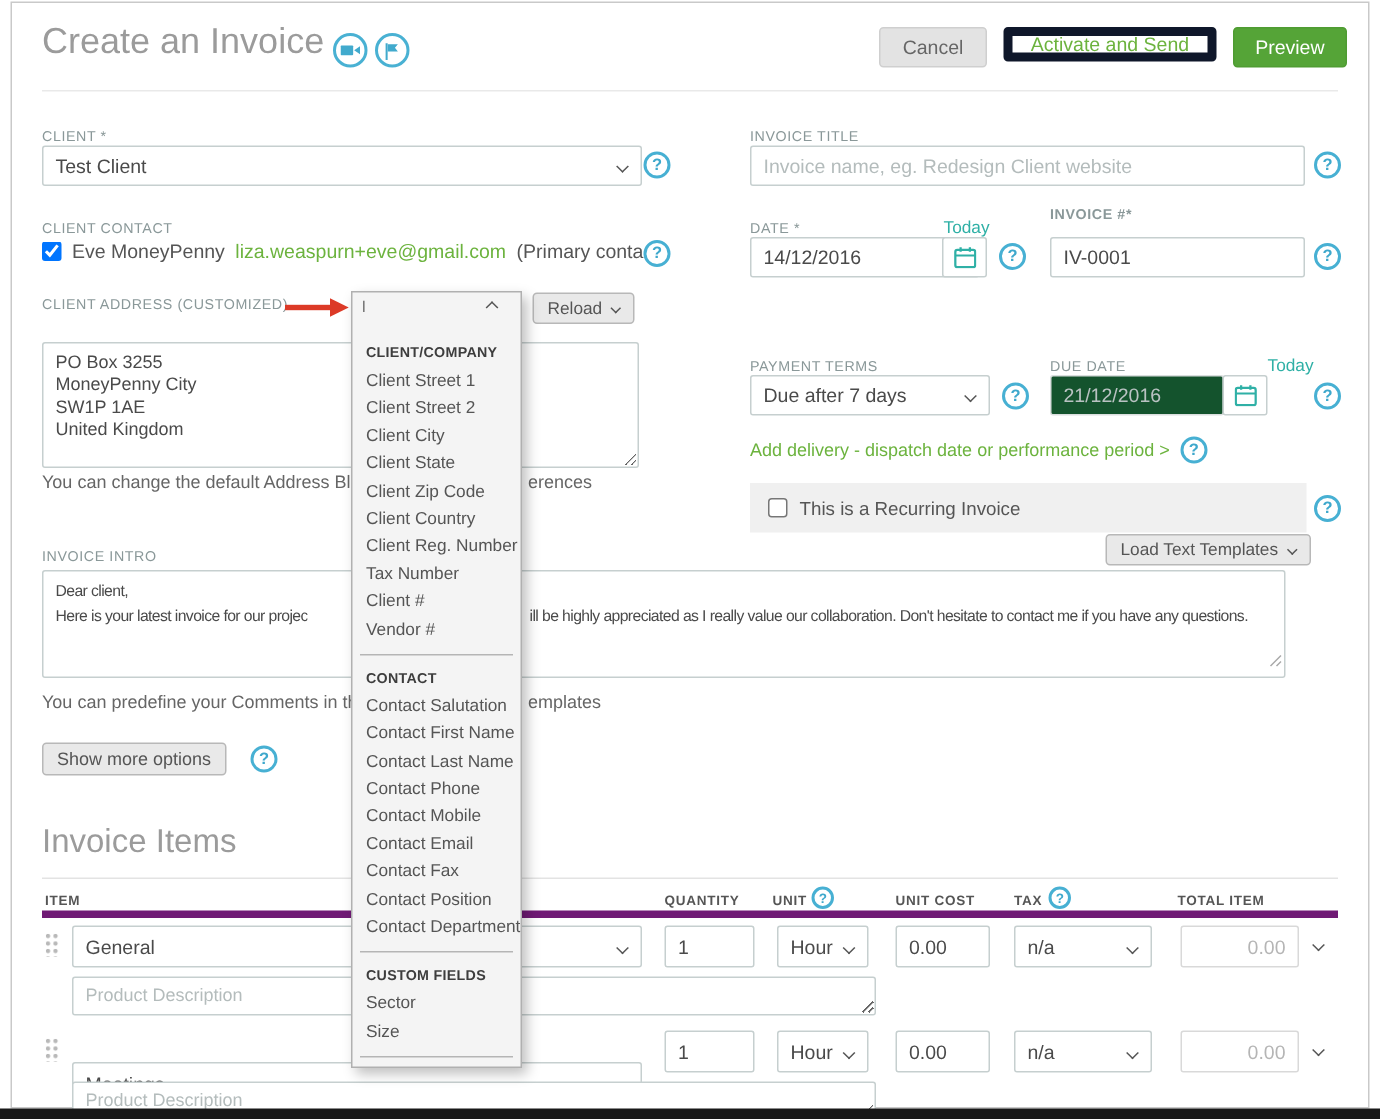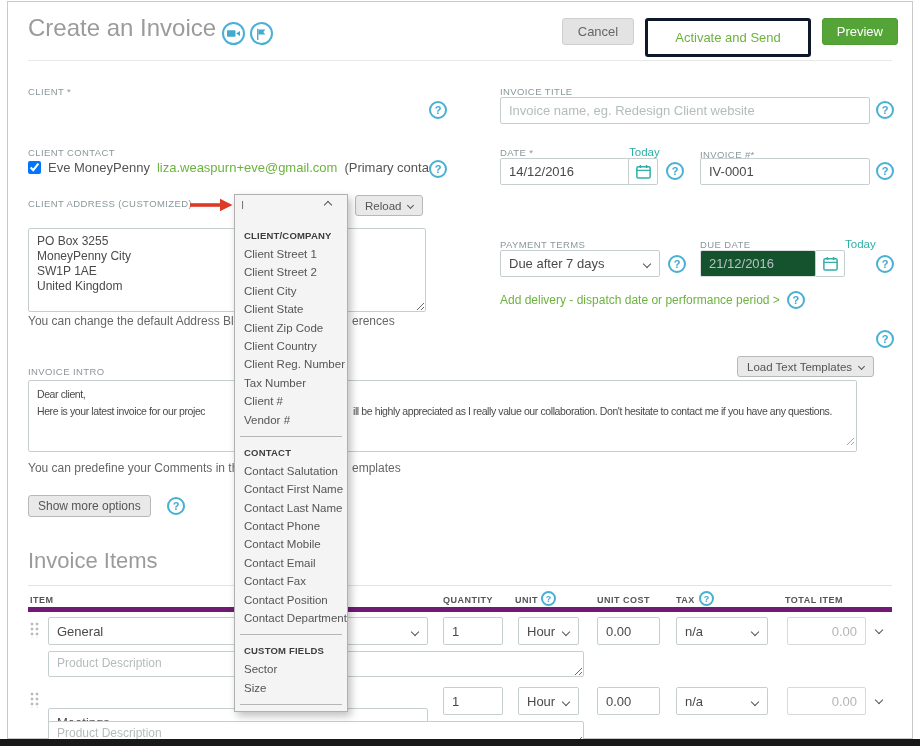--- a/index.html
+++ b/index.html
@@ -7,21 +7,21 @@
   .stage { position:relative; width:920px; height:746px; overflow:hidden; background:#fff; }
   .abs { position:absolute; }
   .page-border { position:absolute; left:7px; top:1px; width:906px; height:738px; border:1px solid #c9c9c9; pointer-events:none; }
   .bottom-bar { position:absolute; left:0; top:739px; width:920px; height:7px; background:#181818; z-index:80; }
 
   .page-title { font-size:24px; color:#9b9b9b; }
   .title-badge { width:23px; height:23px; border:2px solid #49b1d3; border-radius:50%; display:flex; align-items:center; justify-content:center; background:#fff; }
 
   .btn { display:inline-flex; align-items:center; justify-content:center; border-radius:3px; font-size:13px; cursor:pointer; white-space:nowrap; }
   .btn-cancel { background:#e3e3e3; border:1px solid #cfcfcf; color:#666; height:27px; padding:0 15px; }
-  .btn-outline-green { background:#fff; border:3px solid #0f172a; color:#6cb33e; height:39px; padding:0 27px; }
+  .btn-outline-green { background:#fff; border:6px solid #0f172a; color:#6cb33e; height:23px; padding:0 12px; }
   .btn-green { background:#55a437; border:1px solid #4f9c32; color:#fff; height:27px; padding:0 14px; }
   .btn-gray { background:#e9e9e9; border:1px solid #b8b8b8; color:#555; font-size:11.5px; height:21px; padding:0 9px; border-radius:3px; display:inline-flex; align-items:center; gap:7px; cursor:pointer; }
 
   .hdr-divider { position:absolute; left:28px; top:60px; width:864px; height:1px; background:#e9e9e9; }
 
   .label { position:absolute; font-size:9.5px; color:#8a9899; letter-spacing:.4px; white-space:nowrap; }
   .today { position:absolute; font-size:11.5px; color:#2fb0a6; cursor:pointer; }
   .glink { color:#6cb33e; }
 
   .input, .selectbox { position:absolute; border:1px solid #c6cfcf; border-radius:2px; background:#fff; height:27px; font-size:13px; color:#4a4a4a; font-family:inherit; }
@@ -93,20 +93,24 @@
       </svg>
   </div>
   <div class="abs" style="right:22px; top:18px; display:flex; gap:11px;">
     <button class="btn btn-cancel">Cancel</button>
     <button class="btn btn-outline-green">Activate and Send</button>
     <button class="btn btn-green">Preview</button>
   </div>
   <div class="hdr-divider"></div>
 
   <div class="label" style="left:28px; top:86px;">CLIENT *</div>
+  <div class="selectbox" style="left:28px; top:97px; width:400px;">
+    <span>Test Client</span>
+    <span class="chev"></span>
+  </div>
   <div class="help" style="left:429px; top:101px;">?</div>
 
   <div class="label" style="left:28px; top:147px;">CLIENT CONTACT</div>
   <div class="flexrow" style="left:28px; top:160px;">
     <input type="checkbox" checked="" style="width: 13px; height: 13px;">
     <span style="font-size:13px;color:#555;">Eve MoneyPenny</span>
     <span class="glink" style="font-size:13px;cursor:pointer;">liza.weaspurn+eve@gmail.com</span>
     <span style="font-size:13px;color:#555;">(Primary contact)</span>
   </div>
   <div class="help" style="left:429px; top:160px;">?</div>
@@ -138,21 +142,21 @@
   <input class="input" style="left: 500px; top: 158px; width: 153px;" value="14/12/2016">
   <div class="selectbox" style="left:628px; top:158px; width:30px; padding:0; justify-content:center;">
     <svg width="15" height="15" viewBox="0 0 17 17">
         <rect x="1" y="3" width="15" height="13" rx="1.5" fill="none" stroke="#2fb0a6" stroke-width="1.7"></rect>
         <path d="M1 7.2h15" stroke="#2fb0a6" stroke-width="1.4"></path>
         <path d="M5 1v3.4M12 1v3.4" stroke="#2fb0a6" stroke-width="1.7"></path>
       </svg>
   </div>
   <div class="help" style="left:666px; top:162px;">?</div>
 
-  <div class="label" style="left:700px; top:149px;">INVOICE #*</div>
+  <div class="label" style="left:700px; top:138px;font-weight:bold;">INVOICE #*</div>
   <input class="input" style="left: 700px; top: 158px; width: 170px;" value="IV-0001">
   <div class="help" style="left:876px; top:162px;">?</div>
 
   <div class="label" style="left:500px; top:239px;">PAYMENT TERMS</div>
   <div class="selectbox" style="left:500px; top:250px; width:160px;">
     <span>Due after 7 days</span>
     <span class="chev"></span>
   </div>
   <div class="help" style="left:668px; top:255px;">?</div>
 
@@ -166,20 +170,24 @@
         <path d="M5 1v3.4M12 1v3.4" stroke="#2fb0a6" stroke-width="1.7"></path>
       </svg>
   </div>
   <div class="help" style="left:876px; top:255px;">?</div>
 
   <div class="flexrow" style="left:500px; top:291px;">
     <span class="glink" style="font-size:12px; cursor:pointer;">Add delivery - dispatch date or performance period &gt;</span>
     <span class="help" style="position:static;">?</span>
   </div>
 
+  <div class="recurring-box">
+    <input type="checkbox" style="width: 13px; height: 13px;">
+    <label>This is a Recurring Invoice</label>
+  </div>
   <div class="help" style="left:876px; top:330px;">?</div>
 
   <button class="btn-gray" style="position:absolute; left:737px; top:356px;">
     <span>Load Text Templates</span>
     <span class="chev" style="width:5px;height:5px;"></span>
   </button>
 
   <div class="label" style="left:28px; top:366px;">INVOICE INTRO</div>
   <div class="intro-box">
     <span class="intro-line" style="left:8px; top:7px;">Dear client,</span>

